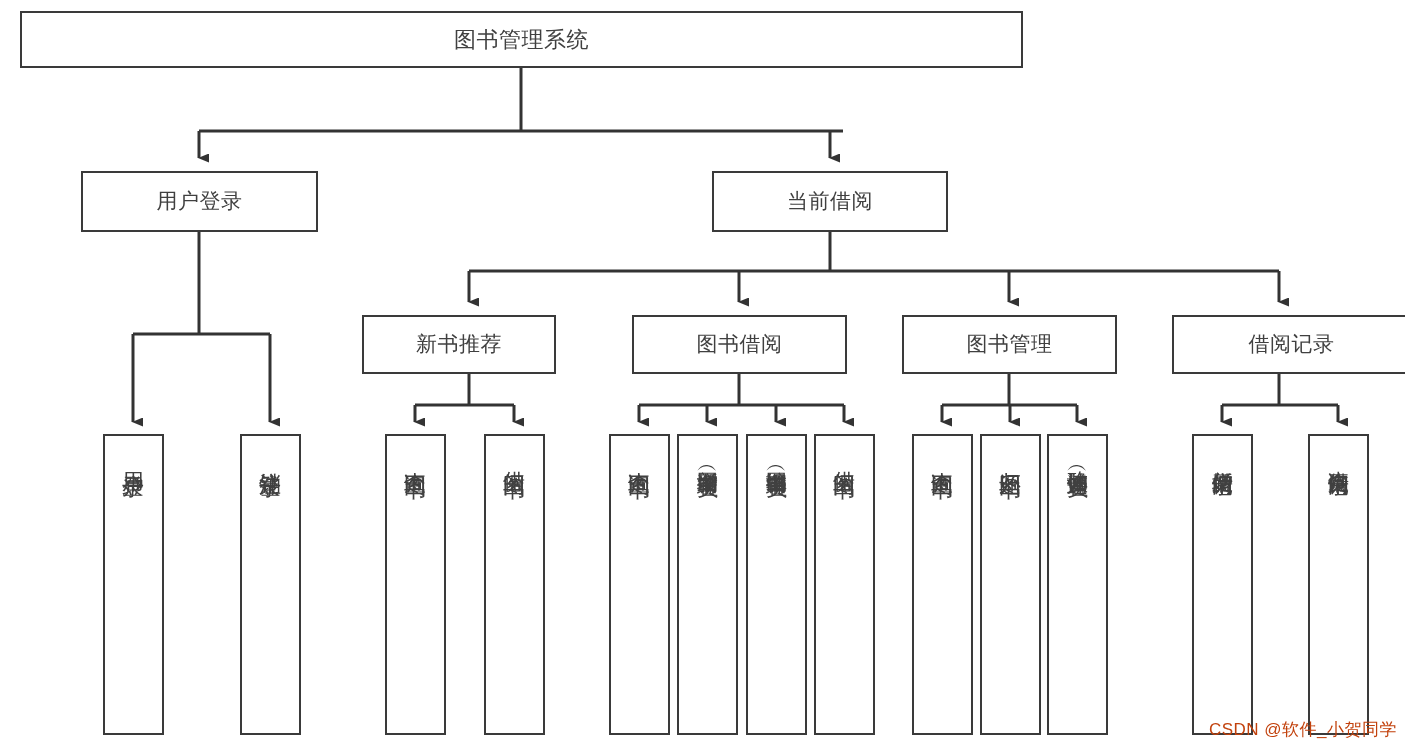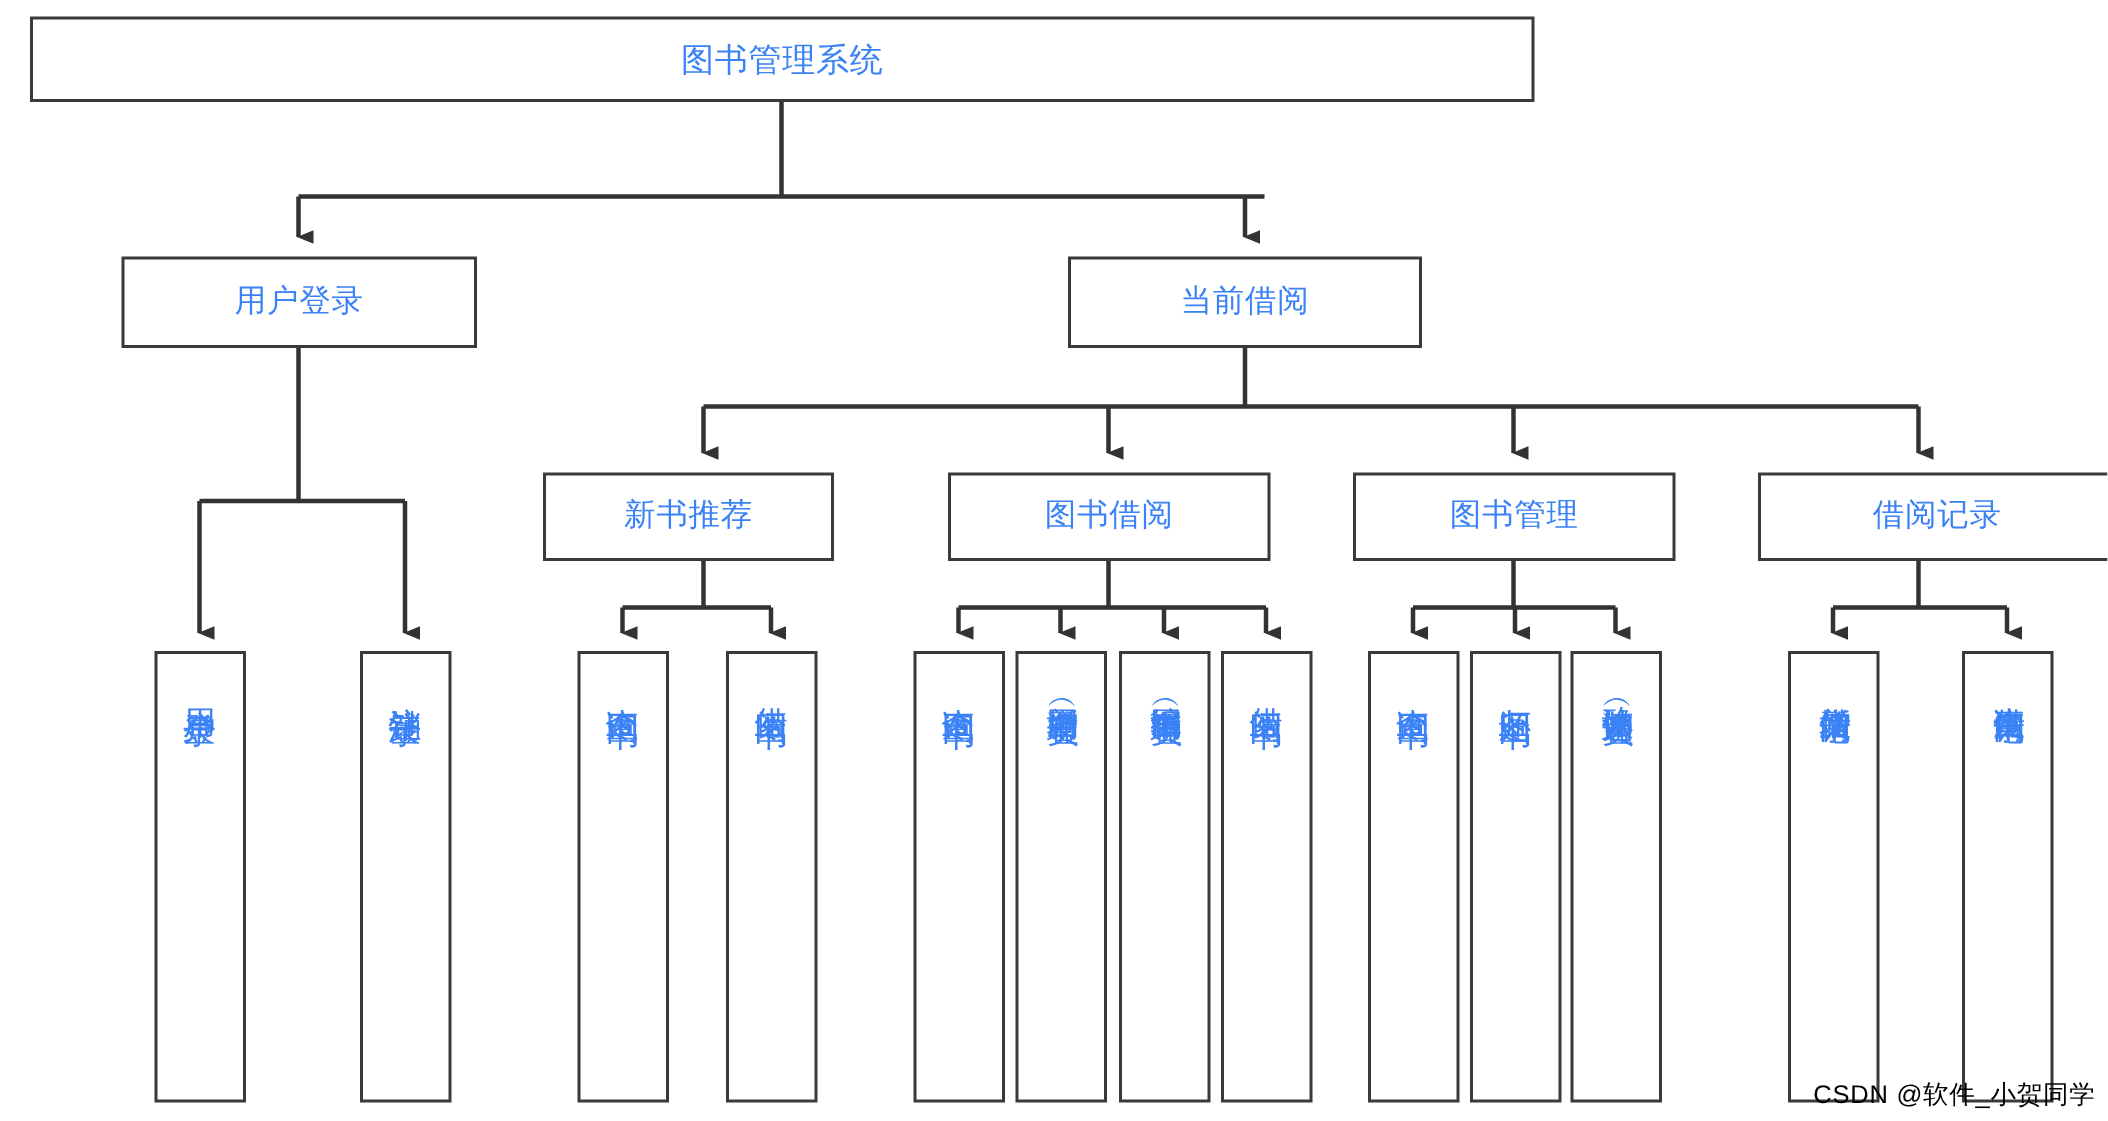--- a/index.html
+++ b/index.html
@@ -26,21 +26,21 @@
     pointer-events: none;
   }
   .node {
     position: absolute;
     box-sizing: border-box;
     background: #ffffff;
     border: 2px solid #3a3a3a;
     display: flex;
     align-items: center;
     justify-content: center;
-    color: #3b82f6;
+    color: #404040;
   }
   .node .lbl {
     display: block;
     text-align: center;
     line-height: 1.18;
   }
   
   .node.horiz .lbl {
     font-size: 21px;
     letter-spacing: 0.5px;
@@ -65,21 +65,21 @@
   }
   .node.vert.tall .lbl {
     font-size: 21px;
     letter-spacing: 1px;
   }
   .watermark {
     position: absolute;
     right: 8px;
     bottom: 6px;
     font-size: 17px;
-    color: #000000;
+    color: #c2410c;
     letter-spacing: 0.5px;
     white-space: nowrap;
     user-select: none;
   }
 </style>
 </head>
 <body>
 
 <div id="canvas">
 

